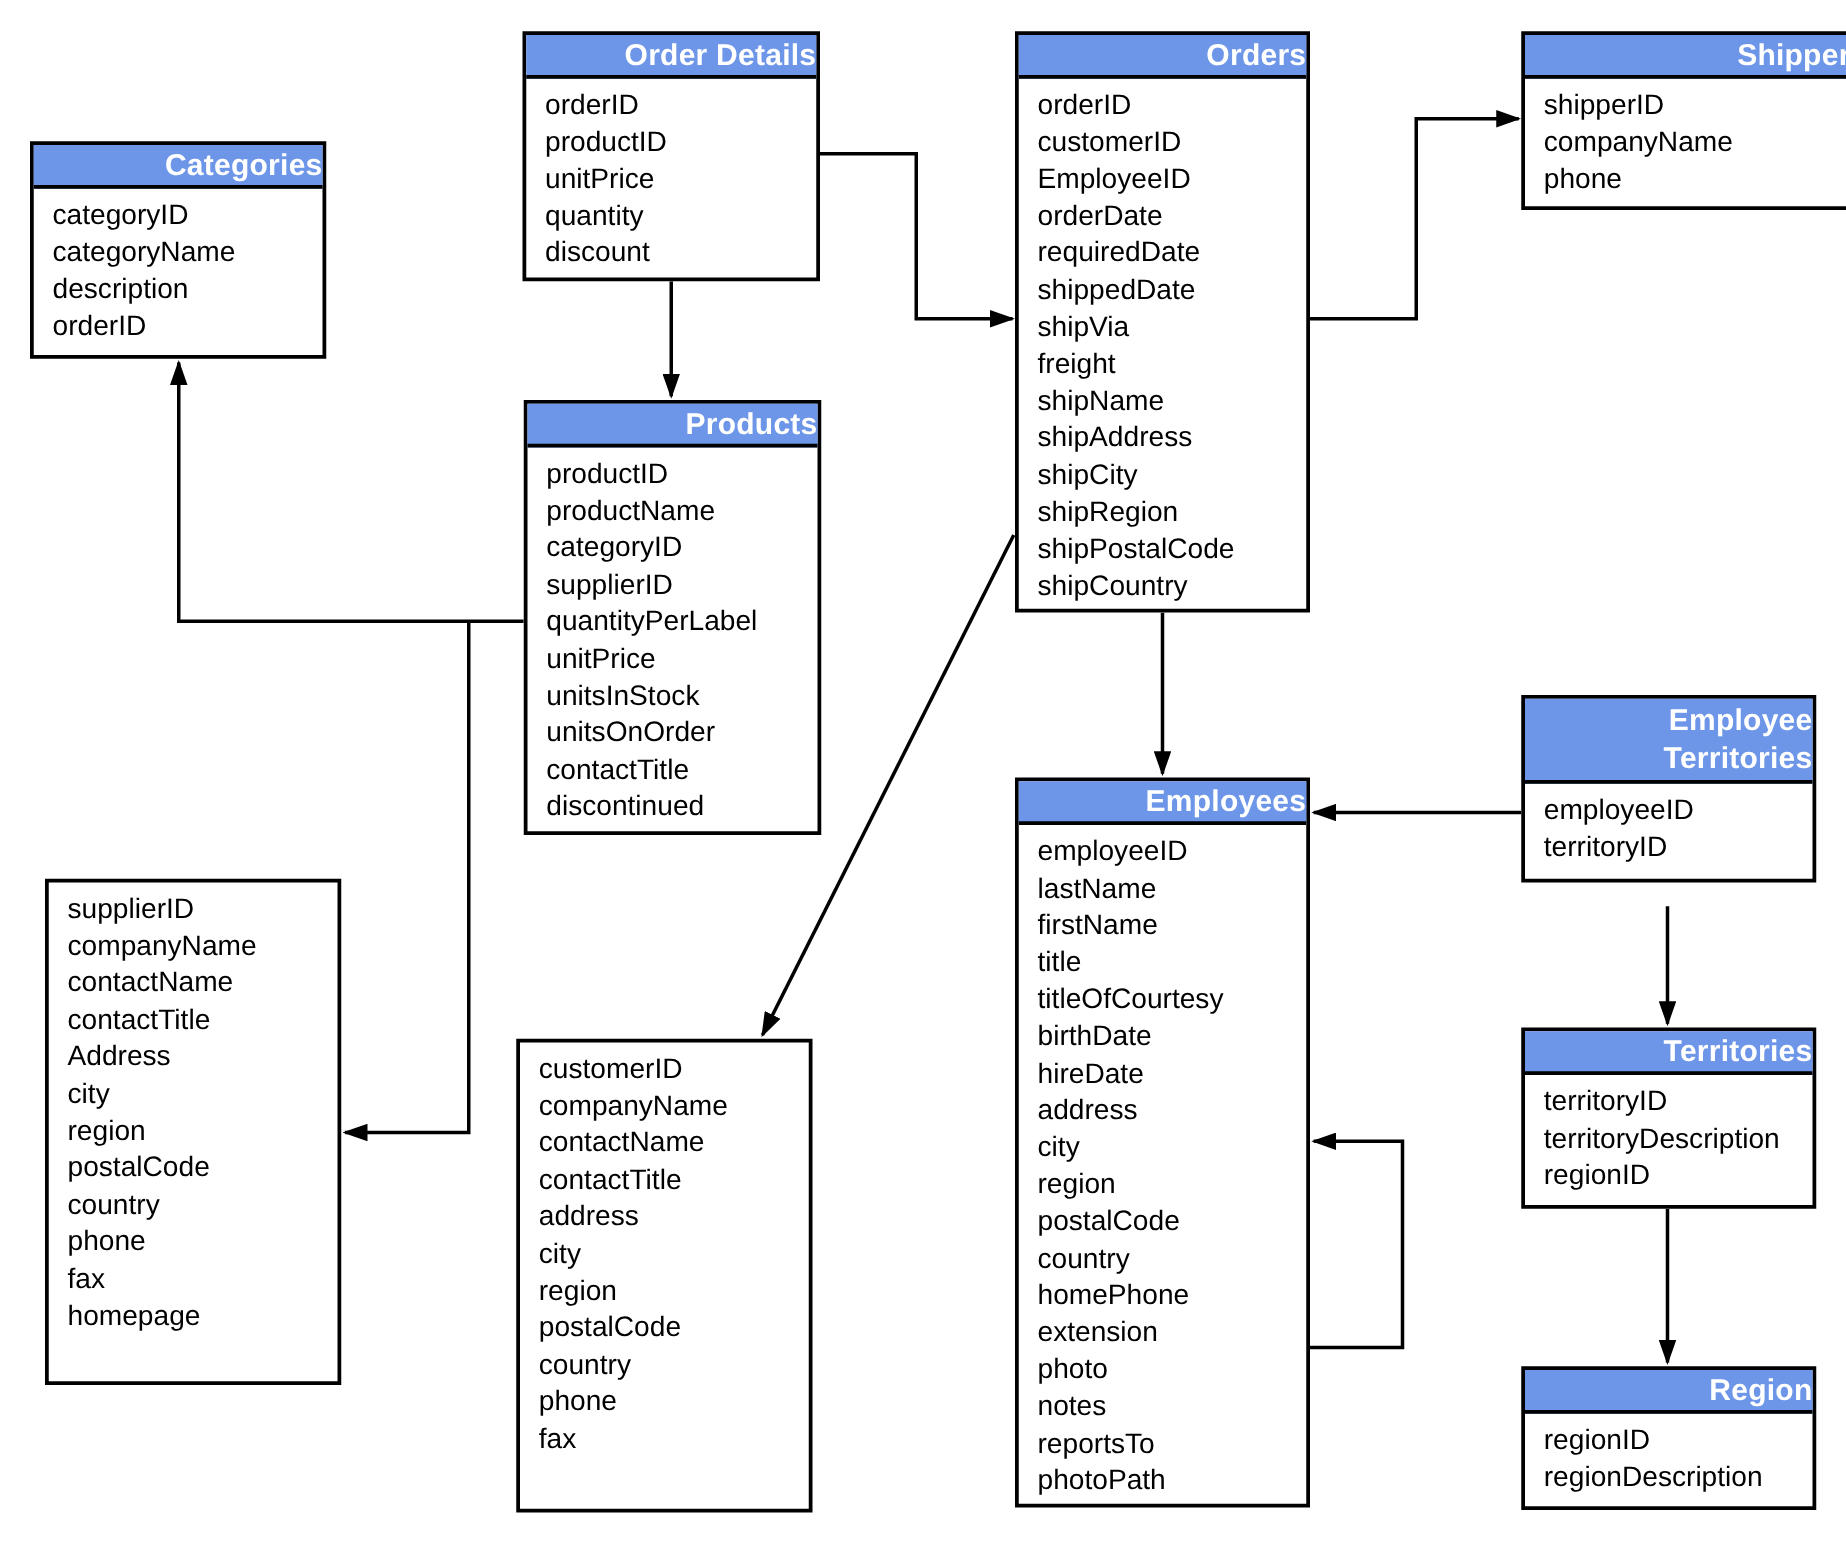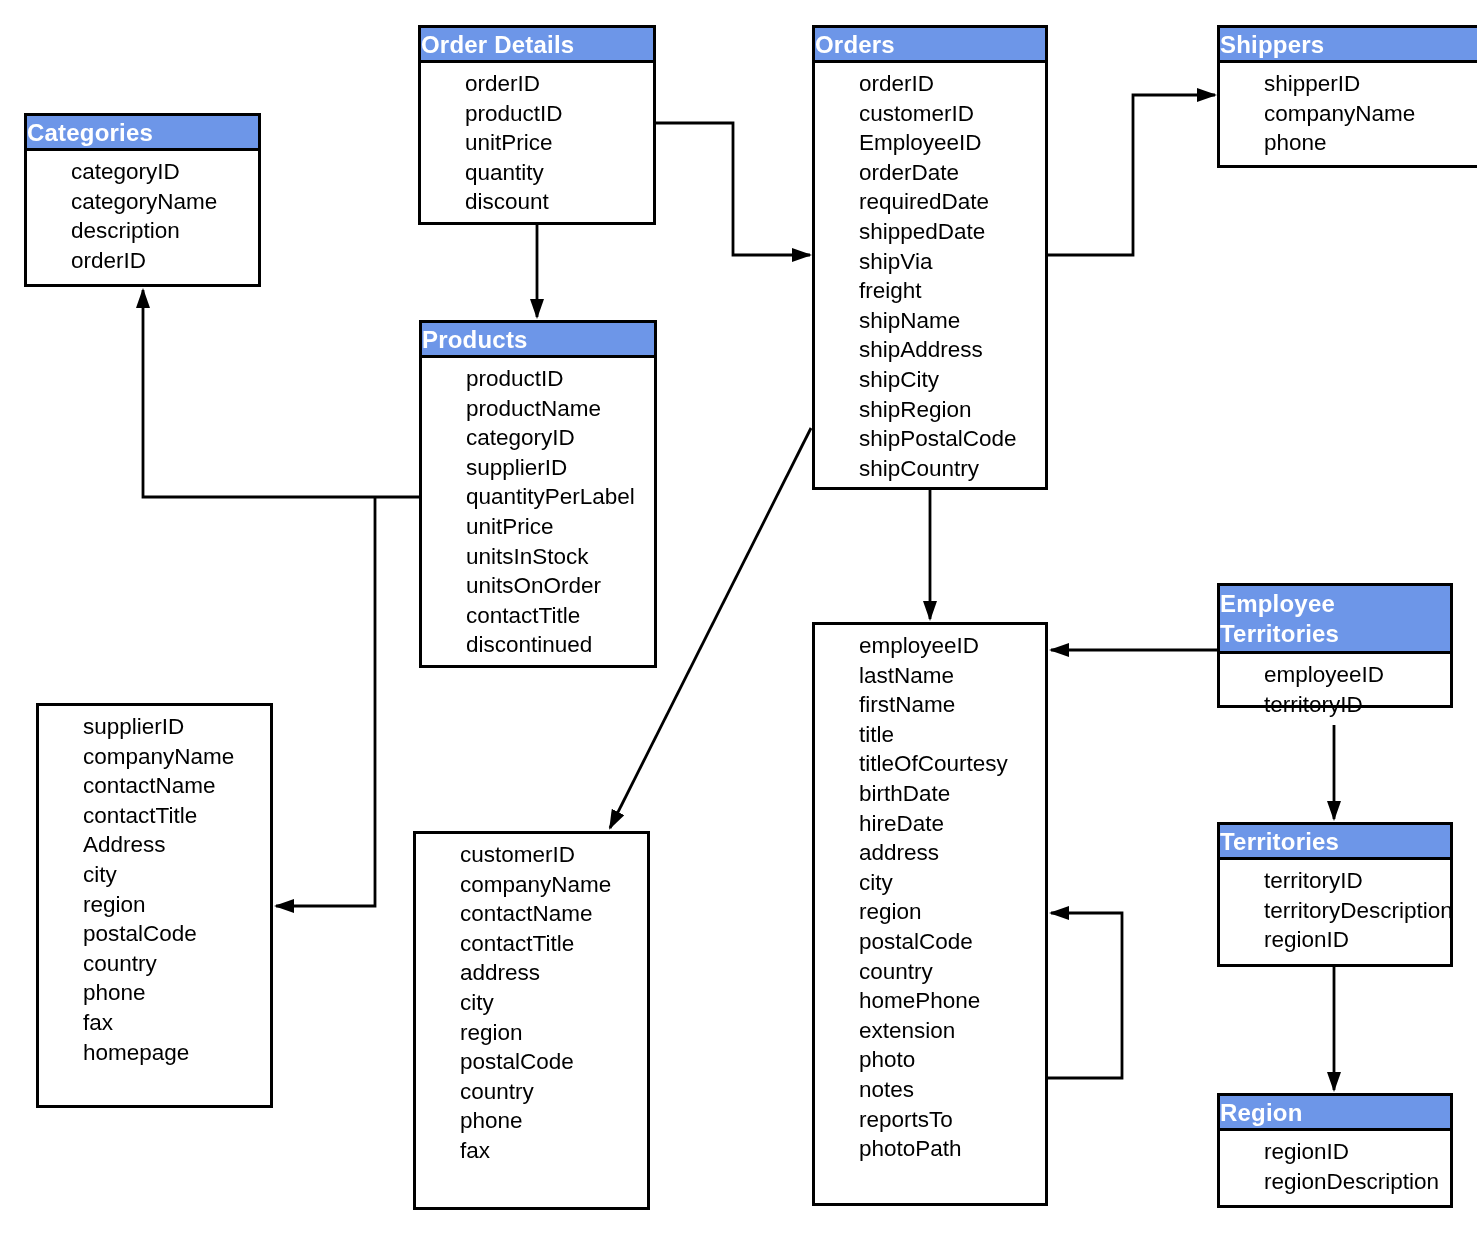--- a/index.html
+++ b/index.html
@@ -18,38 +18,37 @@
     border:3px solid #000000;
     background:#ffffff;
   }
   .etable-header {
     box-sizing:border-box;
     background:#6D96E8;
     border-bottom:3px solid #000000;
     color:#ffffff;
     font-weight:bold;
     font-size:24px;
-    text-align:left;
+    text-align:right;
     height:35px;
     line-height:33px;
     letter-spacing:0.2px;
   }
   .etable.two-line .etable-header {
     height:68px;
     line-height:30px;
     padding-top:3px;
   }
   .etable-body {
     padding:6px 16px 0 15px;
     font-size:22.5px;
     line-height:29.6px;
     color:#000000;
     white-space:nowrap;
     overflow:hidden;
-    margin-left:29px;
   }
   .field { height:29.6px; }
 </style>
 </head>
 <body>
 
 <div id="canvas">
 
   <svg id="wires" width="1477" height="1235" viewBox="0 0 1477 1235">
     <defs>
@@ -165,20 +164,21 @@
         <div class="field">city</div>
         <div class="field">region</div>
         <div class="field">postalCode</div>
         <div class="field">country</div>
         <div class="field">phone</div>
         <div class="field">fax</div>
       </div>
   </div>
 
   <div class="etable" style="left:812px;top:622px;width:236px;height:584px">
+    <div class="etable-header">Employees</div>
     <div class="etable-body">
         <div class="field">employeeID</div>
         <div class="field">lastName</div>
         <div class="field">firstName</div>
         <div class="field">title</div>
         <div class="field">titleOfCourtesy</div>
         <div class="field">birthDate</div>
         <div class="field">hireDate</div>
         <div class="field">address</div>
         <div class="field">city</div>
@@ -187,21 +187,21 @@
         <div class="field">country</div>
         <div class="field">homePhone</div>
         <div class="field">extension</div>
         <div class="field">photo</div>
         <div class="field">notes</div>
         <div class="field">reportsTo</div>
         <div class="field">photoPath</div>
       </div>
   </div>
 
-  <div class="etable two-line" style="left:1217px;top:583px;width:236px;height:125px">
+  <div class="etable two-line" style="left:1217px;top:556px;width:236px;height:150px">
     <div class="etable-header">Employee Territories</div>
     <div class="etable-body">
         <div class="field">employeeID</div>
         <div class="field">territoryID</div>
       </div>
   </div>
 
   <div class="etable" style="left:1217px;top:822px;width:236px;height:145px">
     <div class="etable-header">Territories</div>
     <div class="etable-body">

